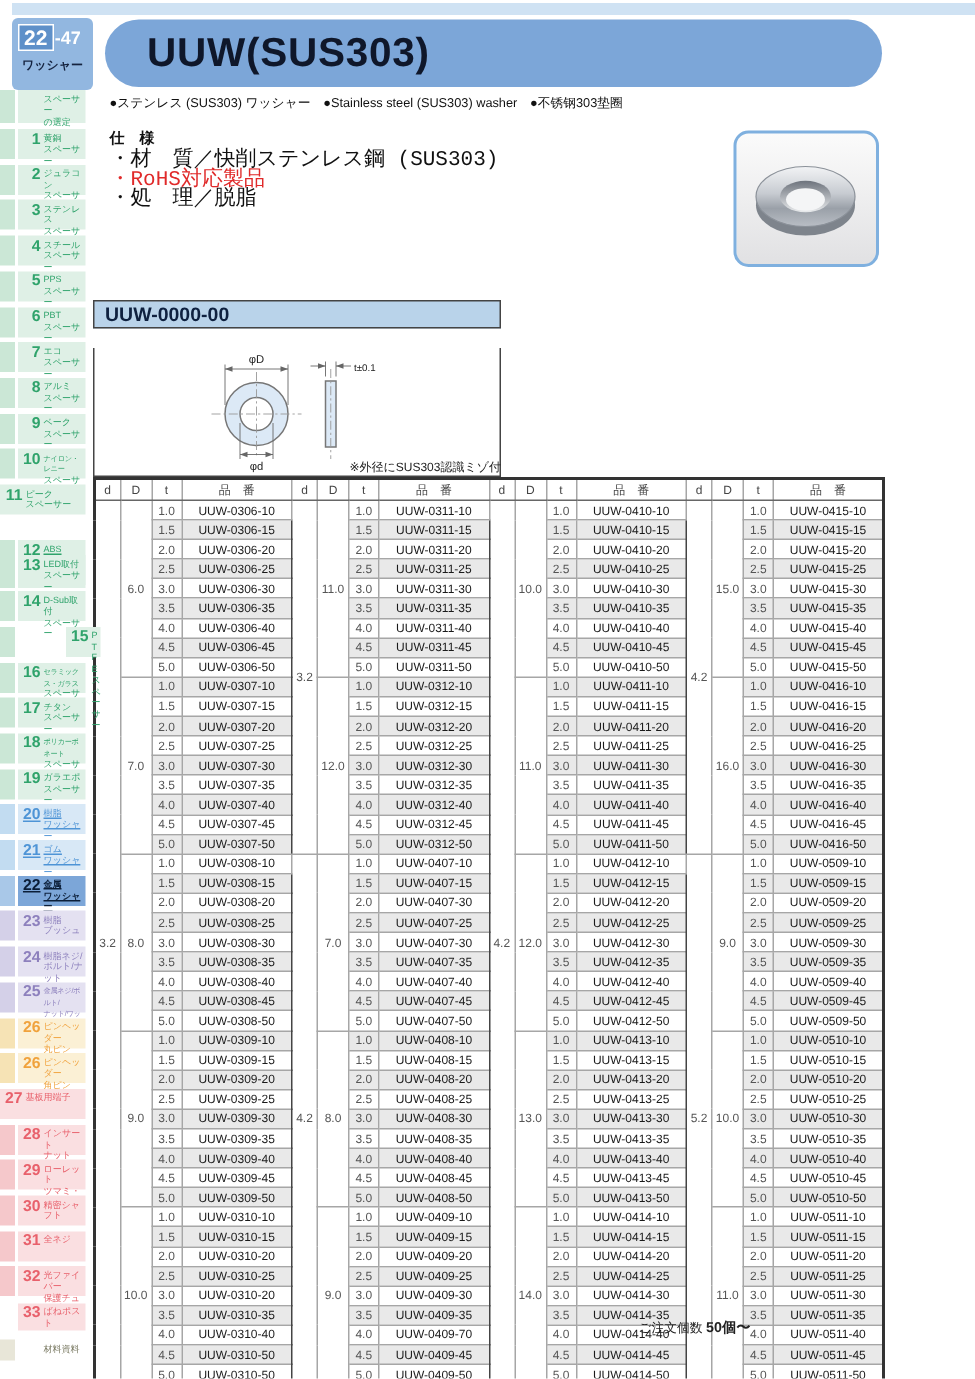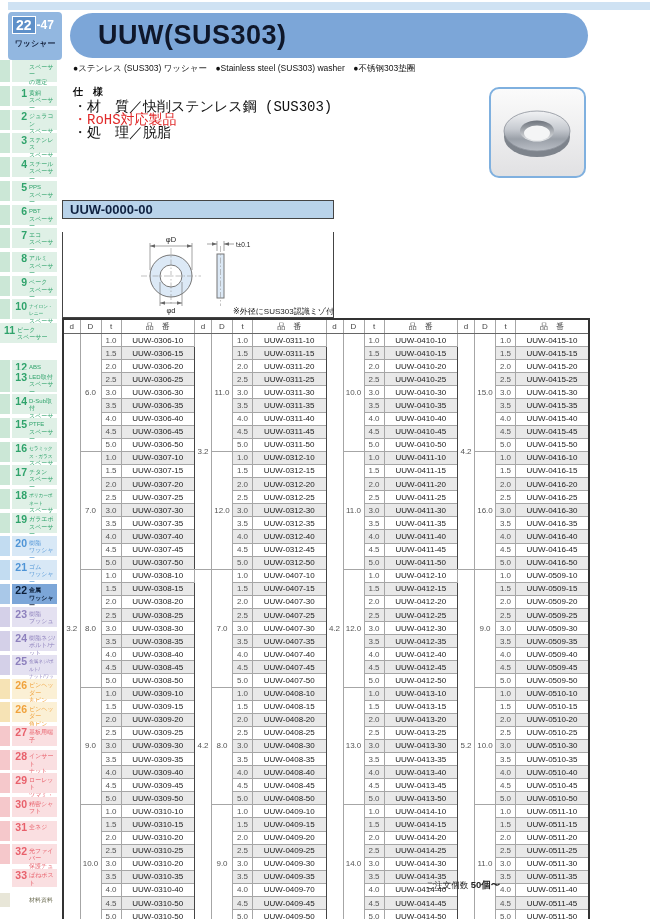--- a/index.html
+++ b/index.html
@@ -50,21 +50,21 @@
   #ordernote{left:338px;top:879px;width:250px;text-align:center;font-size:8.5px;color:#222;}
   #ordernote b{font-size:9.5px;}
   
   .sb{left:0;width:57px;display:flex;}
   .sb .strip{width:10px;margin-right:2px;flex:none;}
   .sb .body{flex:1;display:flex;padding:1.5px 0 0 1px;}
   .sb .n{width:14px;text-align:right;font-weight:bold;font-size:10.5px;line-height:11px;flex:none;}
   .sb .lb{font-size:6px;line-height:7.5px;padding-left:2px;padding-top:2px;word-break:break-all;}
   .sb .lb .tiny{font-size:4.8px;letter-spacing:-.2px;}
   .sb.green .strip{background:#cbe7d6;} .sb.green .body{background:#dff0e6;} .sb.green{color:#2fa36b;}
-  .sb.blue  .strip{background:#c2dcf1;} .sb.blue  .body{background:#d8e8f6;} .sb.blue{color:#4e94d6;}
+  .sb.blue  .strip{background:#c2dcf1;} .sb.blue  .body{background:#d8e8f6;text-decoration:underline;} .sb.blue{color:#4e94d6;}
   .sb.purple .strip{background:#d4d0e8;} .sb.purple .body{background:#e4e1f1;} .sb.purple{color:#8d80bd;}
   .sb.orange .strip{background:#f6e3b5;} .sb.orange .body{background:#fbf0d5;} .sb.orange{color:#f0a23c;}
   .sb.red   .strip{background:#f5c8cb;} .sb.red   .body{background:#fadfe1;} .sb.red{color:#e8606b;}
   .sb.beige .strip{background:#e8e6d8;} .sb.beige .body{background:transparent;} .sb.beige{color:#77775f;}
   .sb.active .strip{background:#a9c8e8;} .sb.active .body{background:#7ca6d8;} .sb.active{color:#0b1e38;}
   .sb.active .lb{font-weight:bold;}
   svg text{font-family:"Liberation Sans","DejaVu Sans",sans-serif;}
 </style>
 </head>
 <body>
@@ -777,21 +777,21 @@
         <span class="lb"><span>LED取付</span><br><span>スペーサー</span></span>
       </div>
     </div>
     <div class="sb abs green" style="top: 394.1px; height: 20px;">
       <div class="strip"></div>
       <div class="body">
         <span class="n">14</span>
         <span class="lb"><span>D-Sub取付</span><br><span>スペーサー</span></span>
       </div>
     </div>
-    <div class="sb abs green" style="top: 417.8px; height: 20px;">
+    <div class="sb abs green" style="top: 417.8px; height: 20px; gap: 32px;">
       <div class="strip"></div>
       <div class="body">
         <span class="n">15</span>
         <span class="lb"><span>PTFE</span><br><span>スペーサー</span></span>
       </div>
     </div>
     <div class="sb abs green" style="top: 441.5px; height: 20px;">
       <div class="strip"></div>
       <div class="body">
         <span class="n">16</span>
@@ -868,21 +868,21 @@
         <span class="lb"><span>ピンヘッダー</span><br><span>丸ピン</span></span>
       </div>
     </div>
     <div class="sb abs orange" style="top: 702.2px; height: 20px;">
       <div class="strip"></div>
       <div class="body">
         <span class="n">26</span>
         <span class="lb"><span>ピンヘッダー</span><br><span>角ピン</span></span>
       </div>
     </div>
-    <div class="sb abs red" style="top: 725.9px; height: 20px;">
+    <div class="sb abs red" style="top: 725.9px; height: 20px; flex-direction: column;">
       <div class="strip"></div>
       <div class="body">
         <span class="n">27</span>
         <span class="lb"><span>基板用端子</span></span>
       </div>
     </div>
     <div class="sb abs red" style="top: 749.6px; height: 20px;">
       <div class="strip"></div>
       <div class="body">
         <span class="n">28</span>

